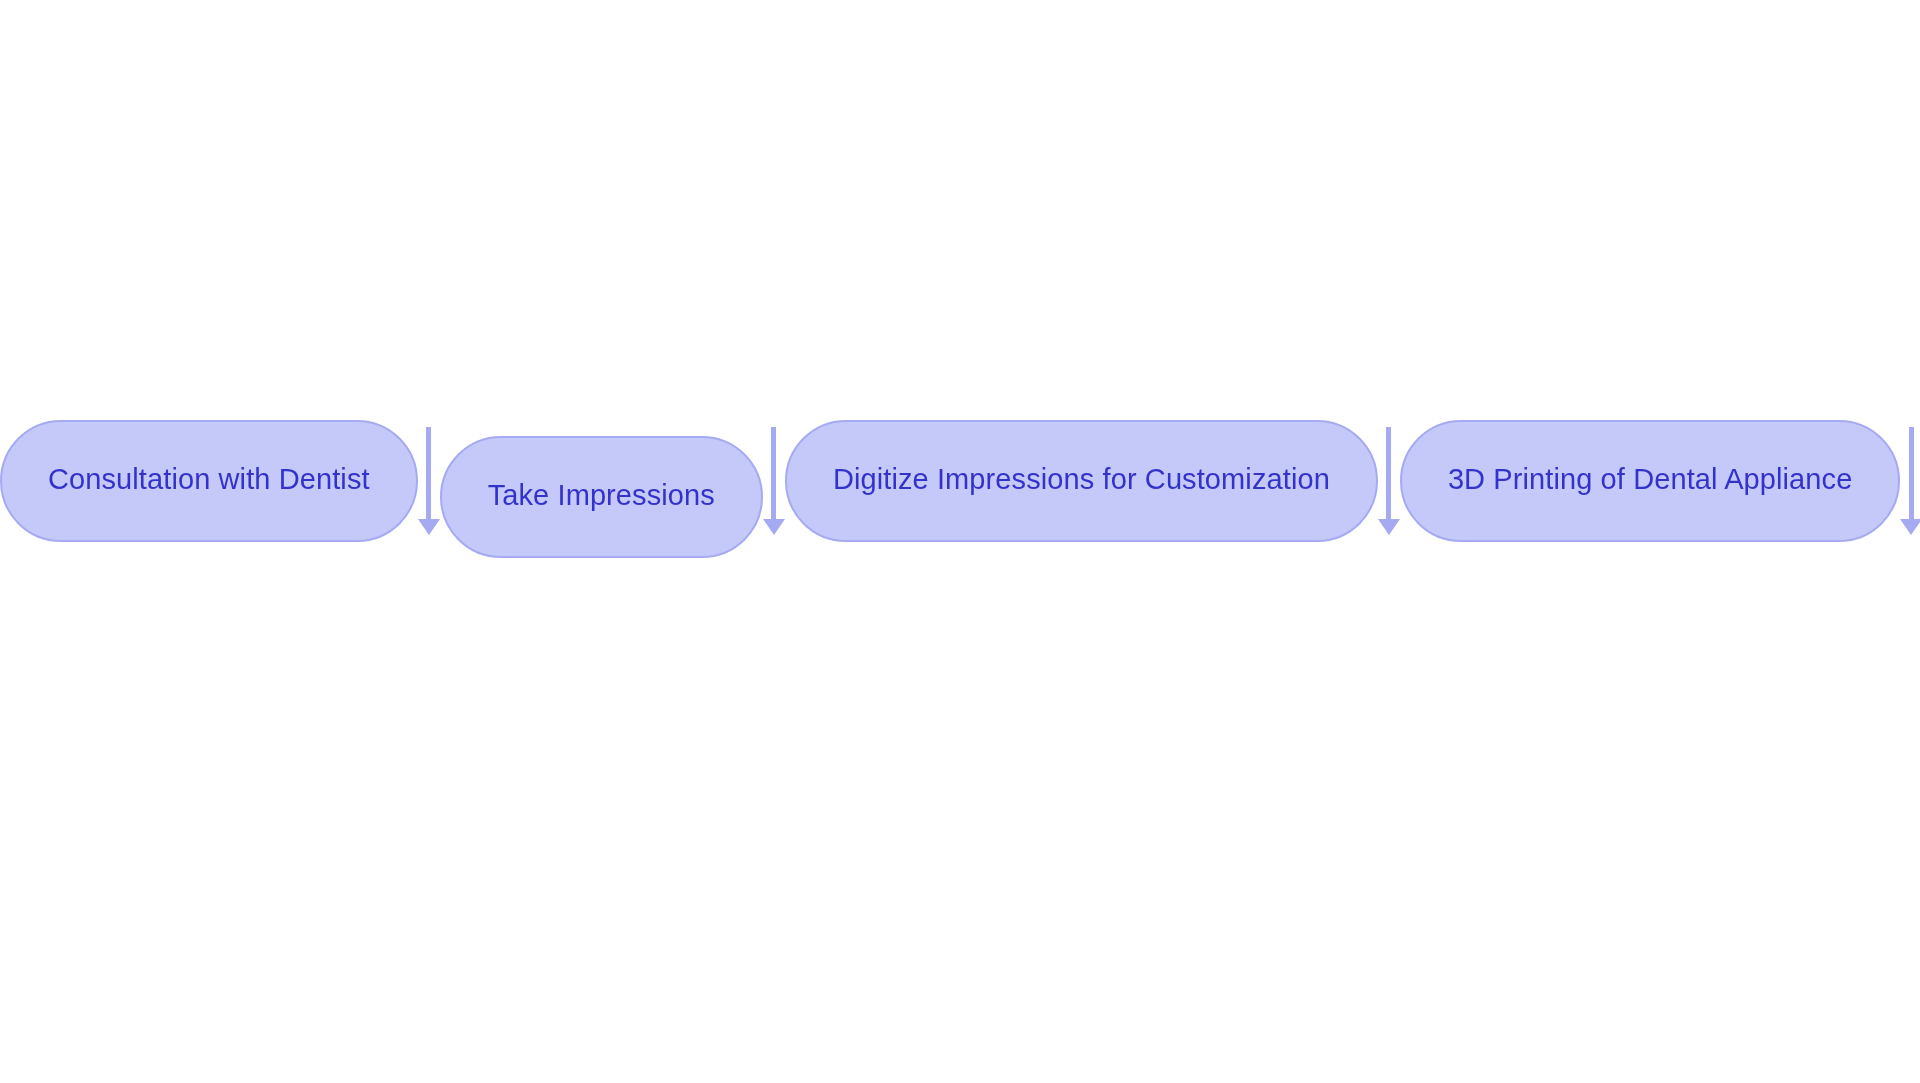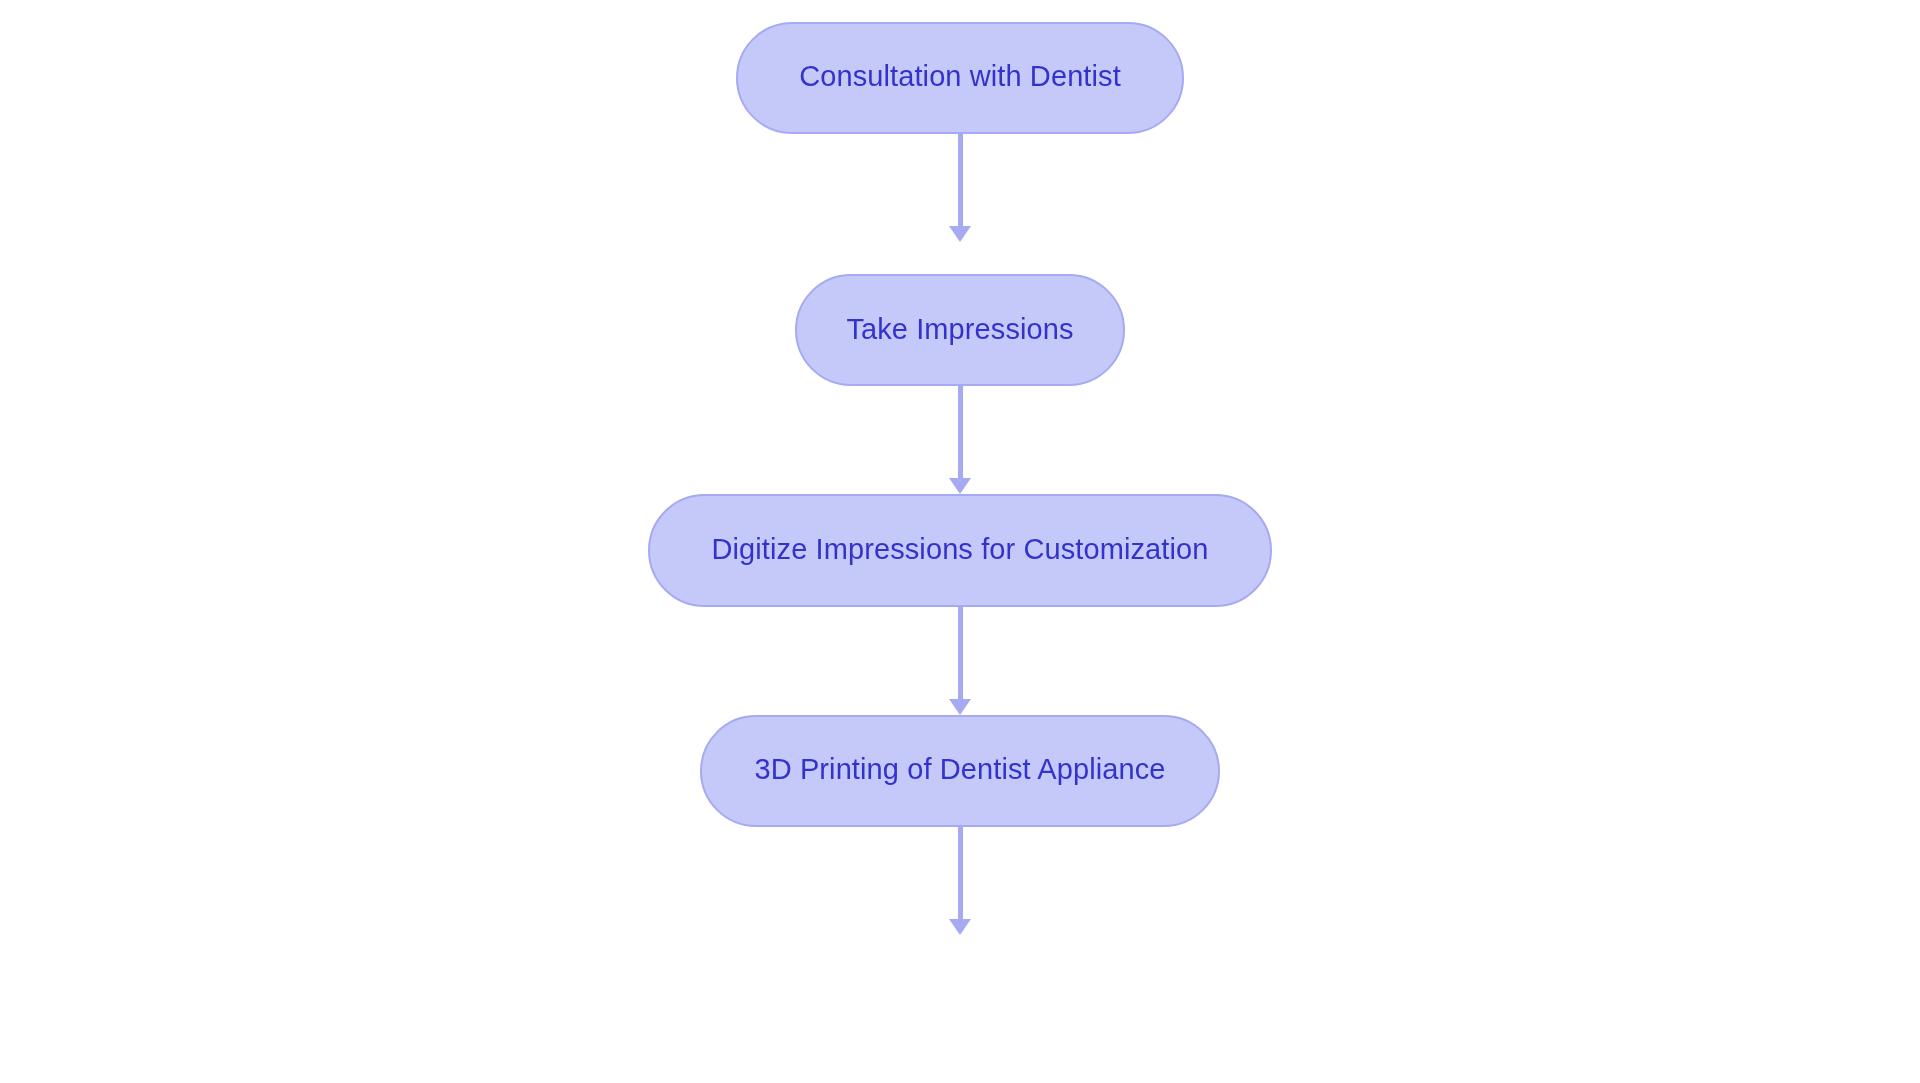--- a/index.html
+++ b/index.html
@@ -17,25 +17,24 @@
   #flowchart-canvas {
     position: relative;
     width: 1920px;
     height: 1083px;
     background: #ffffff;
   }
 
   .flow-column {
     position: absolute;
     left: 0;
-    top: 8px;
+    top: 17px;
     width: 1920px;
     height: 927px;
     display: flex;
-    flex-direction: column;
     align-items: center;
     justify-content: flex-start;
   }
 
   .flow-node {
     box-sizing: border-box;
     background: #c5c9f9;
     border: 2px solid #a5aaf2;
     border-radius: 999px;
     color: #3333cc;
@@ -119,21 +118,21 @@
     <div class="flow-node node-w-3">
       <span class="flow-node-label">Digitize Impressions for Customization</span>
     </div>
 
     <div class="flow-connector">
       <div class="connector-line"></div>
       <div class="connector-arrowhead"></div>
     </div>
 
     <div class="flow-node node-w-4">
-      <span class="flow-node-label">3D Printing of Dentist Appliance</span>
+      <span class="flow-node-label">3D Printing of Dental Appliance</span>
     </div>
 
     <div class="flow-connector">
       <div class="connector-line"></div>
       <div class="connector-arrowhead"></div>
     </div>
 
 
   </div>
 </div>

